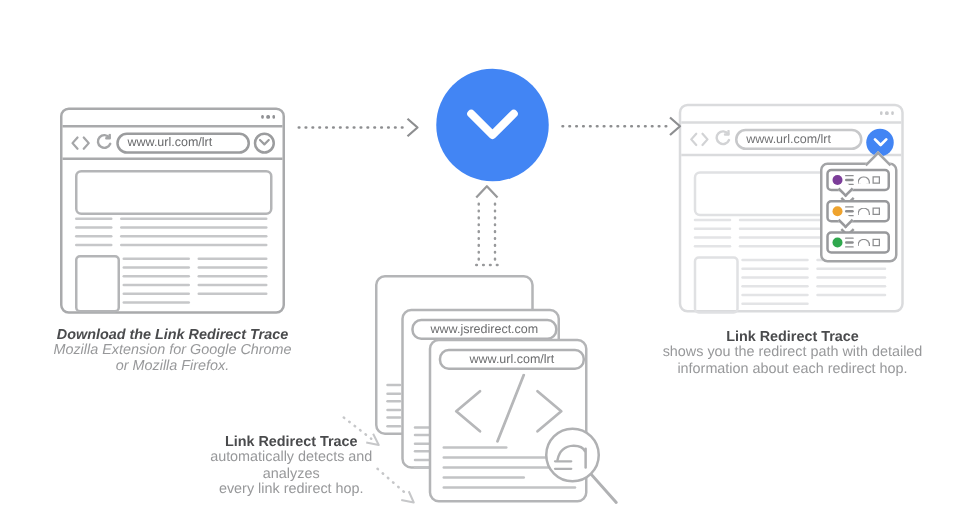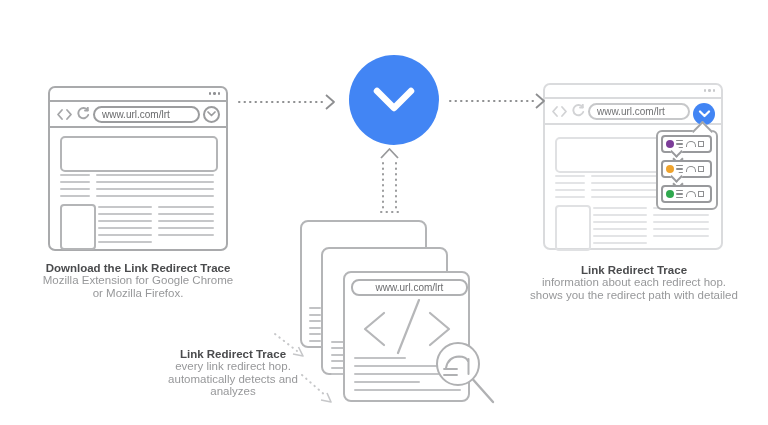--- a/index.html
+++ b/index.html
@@ -122,20 +122,21 @@
 
   <div class="swin" style="left:300px;top:220px;width:127px;height:128px;z-index:8;">
     <div class="ln" style="left:7px;top:85px;width:12px"></div>
     <div class="ln" style="left:7px;top:92px;width:12px"></div>
     <div class="ln" style="left:7px;top:98px;width:12px"></div>
     <div class="ln" style="left:7px;top:105px;width:12px"></div>
     <div class="ln" style="left:7px;top:111px;width:12px"></div>
     <div class="ln" style="left:7px;top:118px;width:12px"></div>
   </div>
   <div class="swin" style="left:321px;top:247px;width:127px;height:128px;z-index:9;">
+    <div class="spill" style="width:113px">www.jsredirect.com</div>
     <div class="ln" style="left:8px;top:92px;width:14px"></div>
     <div class="ln" style="left:8px;top:98px;width:14px"></div>
     <div class="ln" style="left:8px;top:105px;width:14px"></div>
     <div class="ln" style="left:8px;top:111px;width:14px"></div>
     <div class="ln" style="left:8px;top:118px;width:14px"></div>
     <div class="ln" style="left:8px;top:124px;width:14px"></div>
   </div>
   <div class="swin" style="left:343px;top:271px;width:127px;height:131px;z-index:10;">
     <div class="spill" style="width:113px">www.url.com/lrt</div>
     <svg class="codesvg" width="127" height="60" viewBox="0 26 127 60">
@@ -226,34 +227,34 @@
       <span class="eq">
           <i></i>
           <i></i>
           <i></i>
         </span>
       <span class="parc"></span>
       <span class="psq"></span>
     </div>
   </div>
 
-  <div class="caption" style="left:33px;top:262px;width:210px;">
+  <div class="caption" style="left:33px;top:262px;width:210px;font-style:italic;">
     <span class="ttl">Download the Link Redirect Trace</span>
     <div>Mozilla Extension for Google Chrome</div>
     <div>or Mozilla Firefox.</div>
   </div>
   <div class="caption" style="left:146px;top:348px;width:174px;">
     <span class="ttl">Link Redirect Trace</span>
+    <div>automatically detects and analyzes</div>
     <div>every link redirect hop.</div>
-    <div>automatically detects and analyzes</div>
   </div>
   <div class="caption" style="left:527px;top:264px;width:214px;">
     <span class="ttl">Link Redirect Trace</span>
+    <div>shows you the redirect path with detailed</div>
     <div>information about each redirect hop.</div>
-    <div>shows you the redirect path with detailed</div>
   </div>
 
   <svg class="overlay" width="768" height="425" viewBox="0 0 768 425">
 
     <g stroke="#8d8e90" fill="none">
       <line x1="239" y1="102" x2="324" y2="102" stroke-width="2" stroke-linecap="round" stroke-dasharray="0.5 5"></line>
       <polyline points="326,95 334,102 326,109" stroke-width="1.8" stroke-linejoin="round"></polyline>
     </g>
 
     <g stroke="#8d8e90" fill="none">

